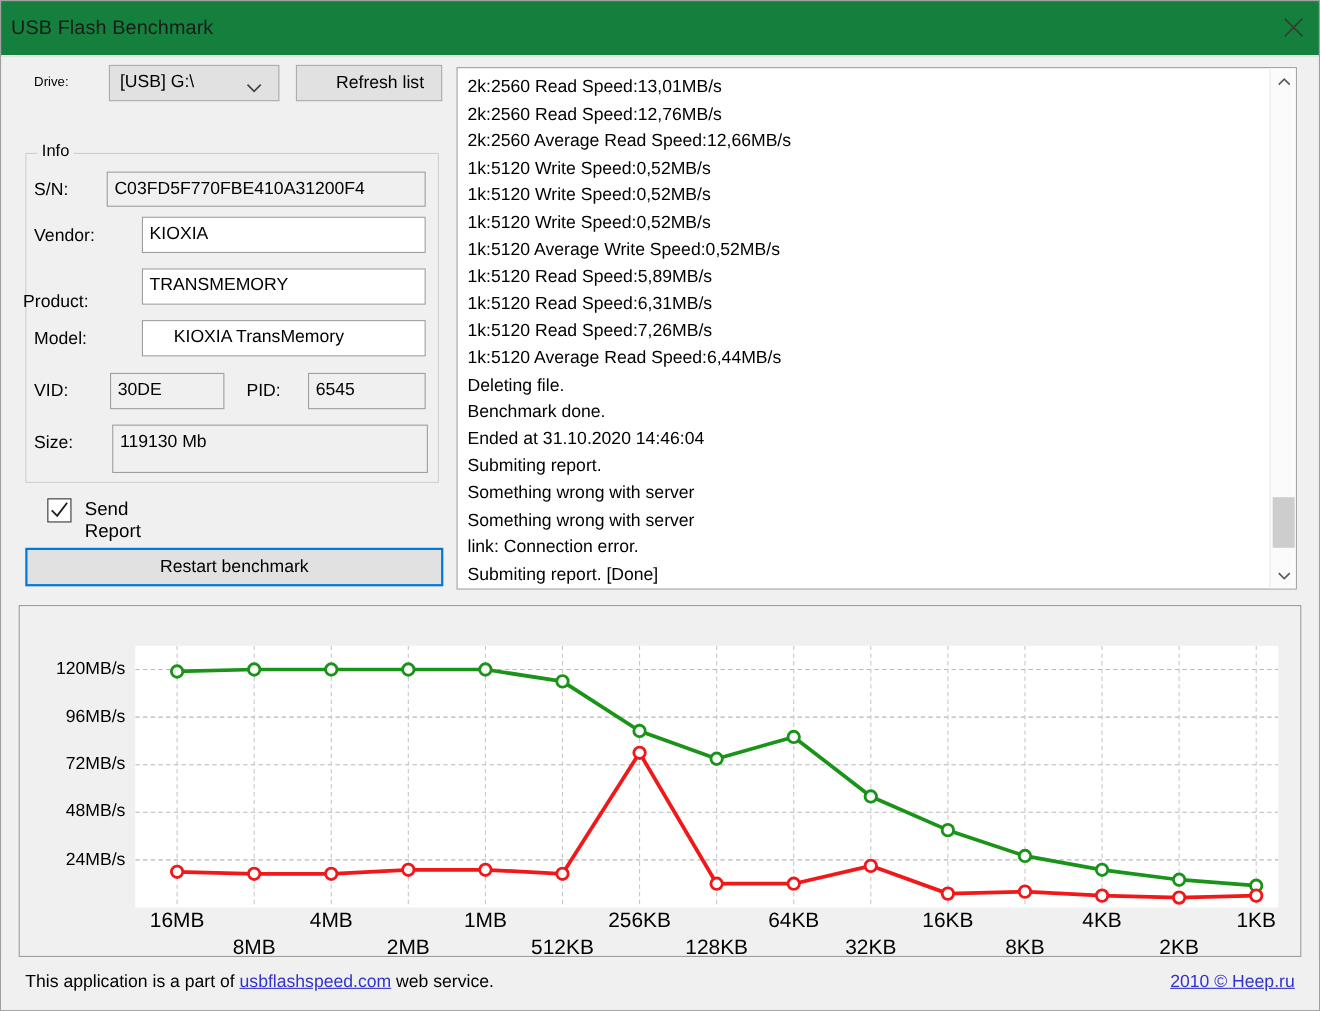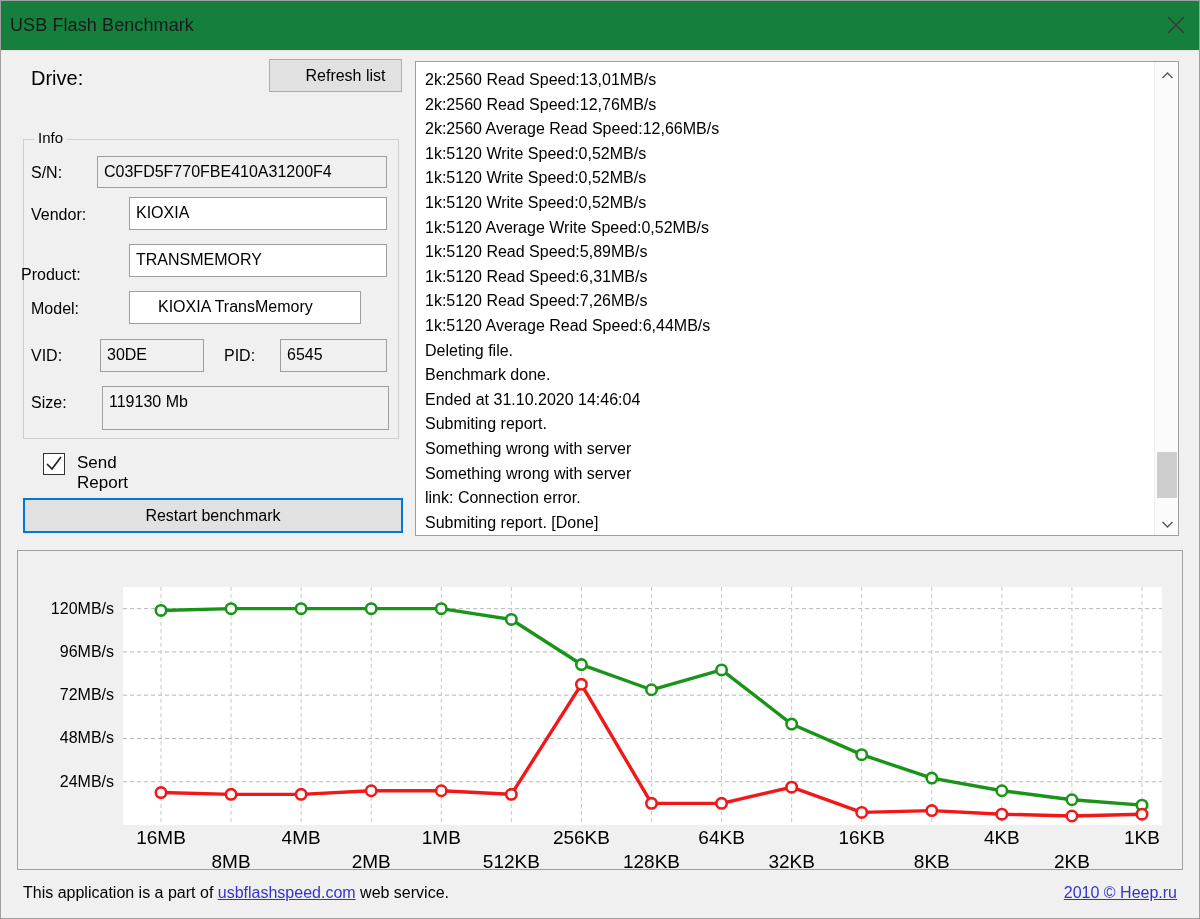--- a/index.html
+++ b/index.html
@@ -31,21 +31,21 @@
   }
   #close-btn{
     position:absolute;right:0;top:0;width:46px;height:48px;
     display:flex;align-items:center;justify-content:center;
     cursor:pointer;background:transparent;
   }
   #close-btn svg{display:block;}
 
   
   #drive-row{position:absolute;left:0;top:50px;width:410px;height:52px;}
-  #drive-label{position:absolute;left:30px;top:16px;font-size:20px;}
+  #drive-label{position:absolute;left:30px;top:16px;font-size:12px;}
   #drive-select{
     position:absolute;left:98px;top:8px;width:155px;height:33px;
     background:#e1e1e1;border:1px solid #adadad;
     box-sizing:border-box;cursor:default;
   }
   #drive-select-text{position:absolute;left:9px;top:6px;font-size:16px;}
   #drive-chevron{position:absolute;right:14px;top:12px;}
   #refresh-btn{
     position:absolute;left:268px;top:8px;width:133px;height:33px;
     background:#e1e1e1;border:1px solid #adadad;
@@ -153,39 +153,47 @@
         <svg width="22" height="22" viewBox="0 0 22 22">
           <line x1="3" y1="3" x2="19" y2="19" stroke="#3a3a3a" stroke-width="1.6"></line>
           <line x1="19" y1="3" x2="3" y2="19" stroke="#3a3a3a" stroke-width="1.6"></line>
         </svg>
       </span>
     </div>
   </div>
 
   <div id="drive-row">
     <div id="drive-label">Drive:</div>
+    <div id="drive-select">
+      <span id="drive-select-text">[USB] G:\</span>
+      <span id="drive-chevron">
+        <svg width="16" height="10" viewBox="0 0 16 10">
+          <polyline points="2,2 8,8 14,2" fill="none" stroke="#444" stroke-width="1.6"></polyline>
+        </svg>
+      </span>
+    </div>
     <div id="refresh-btn">
       <span>Refresh list</span>
     </div>
   </div>
 
   <div id="info-group"></div>
   <div id="info-legend">Info</div>
 
   <div class="f-label" style="left:30px;top:163px;">S/N:</div>
   <div class="f-box readonly" style="left:96px;top:155px;width:290px;height:32px;">C03FD5F770FBE410A31200F4</div>
 
   <div class="f-label" style="left:30px;top:205px;">Vendor:</div>
   <div class="f-box" style="left:128px;top:196px;width:258px;height:33px;">KIOXIA</div>
 
   <div class="f-label" style="left:20px;top:252px;margin-top:13px;">Product:</div>
   <div class="f-box" style="left:128px;top:243px;width:258px;height:33px;">TRANSMEMORY</div>
 
   <div class="f-label" style="left:30px;top:299px;">Model:</div>
-  <div class="f-box" style="left:128px;top:290px;width:232px;height:33px;padding-left:28px;">KIOXIA TransMemory</div>
+  <div class="f-box" style="left:128px;top:290px;width:258px;height:33px;padding-left:28px;">KIOXIA TransMemory</div>
 
   <div class="f-label" style="left:30px;top:346px;">VID:</div>
   <div class="f-box readonly" style="left:99px;top:338px;width:104px;height:33px;">30DE</div>
 
   <div class="f-label" style="left:223px;top:346px;">PID:</div>
   <div class="f-box readonly" style="left:279px;top:338px;width:107px;height:33px;">6545</div>
 
   <div class="f-label" style="left:30px;top:393px;">Size:</div>
   <div class="f-box readonly" style="left:101px;top:385px;width:287px;height:44px;">119130 Mb</div>
 

